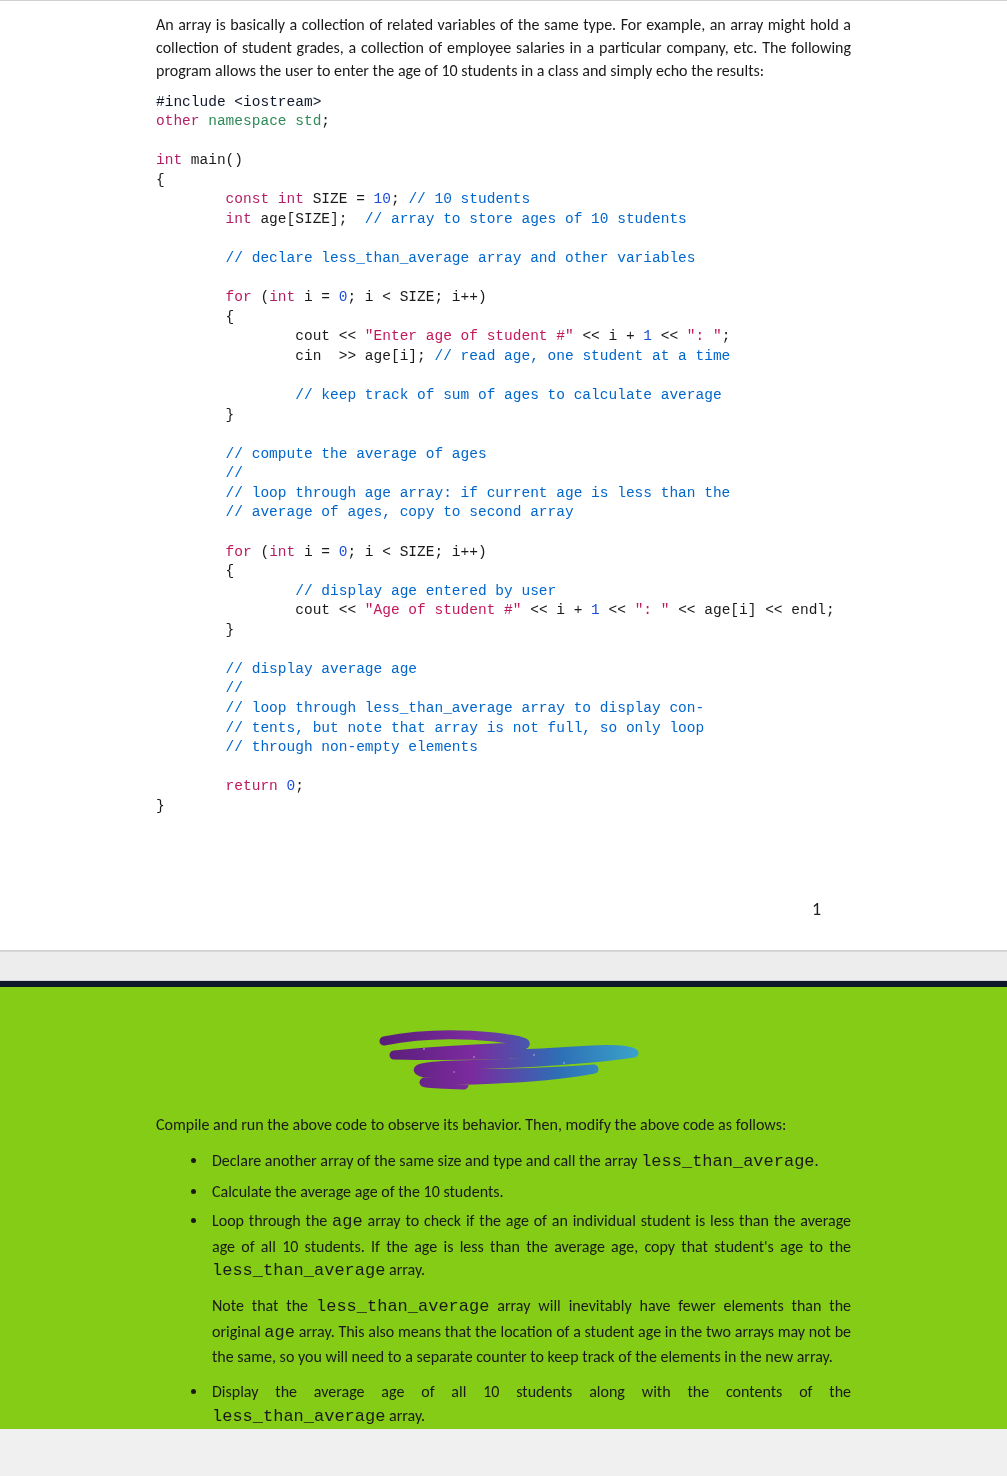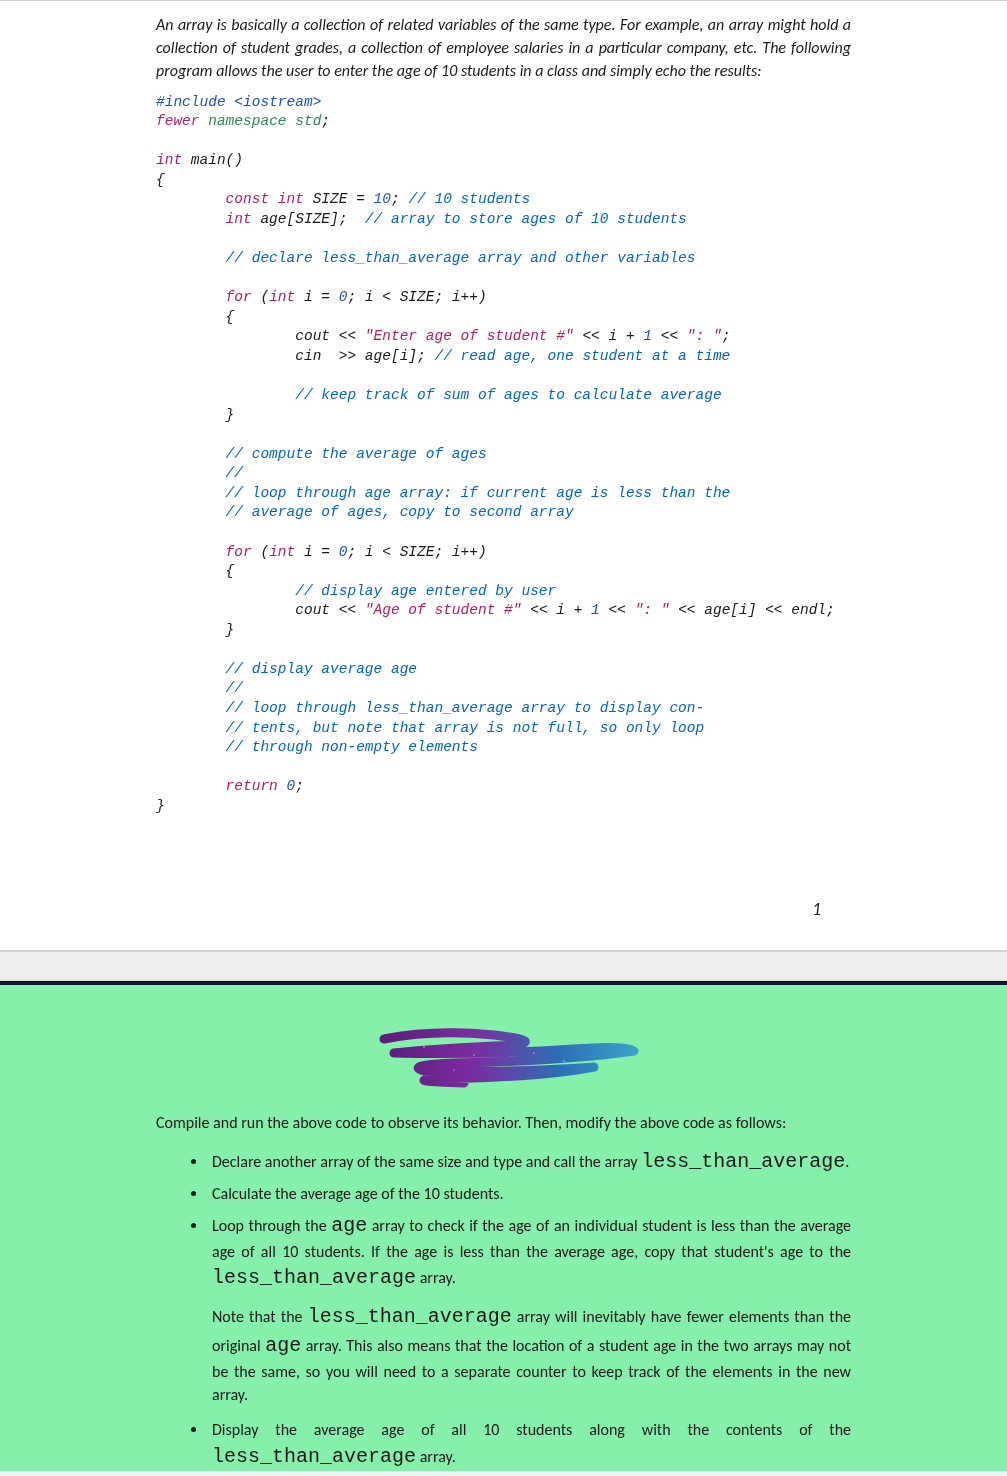--- a/index.html
+++ b/index.html
@@ -10,57 +10,56 @@
     font-size: 16px;
     line-height: 1.45;
     color: #1a1a1a;
   }
   .page {
     background: #fff;
     border-top: 1px solid #d0d0d0;
     border-bottom: 1px solid #d0d0d0;
     padding: 12px 156px 28px 156px;
     position: relative;
-    font-style: italic;
   }
   .page-gap {
     height: 30px;
     background: #ededed;
     border-top: 1px solid #d8d8d8;
     border-bottom: 1px solid #d8d8d8;
   }
   .intro {
     text-align: justify;
     margin-bottom: 10px;
   }
   pre.code {
     font-family: "Courier New", Courier, monospace;
     font-size: 14.5px;
     line-height: 1.35;
     white-space: pre;
     background: #fff;
     margin-bottom: 8px;
   }
-  .k-pre  { color: #1d4ed8; }    
+  .k-pre  { color: #0f172a; }    
   .k-kw   { color: #b21f66; }    
   .k-ns   { color: #2e8b57; }    
   .k-num  { color: #1d4ed8; }    
   .k-str  { color: #c2185b; }    
   .k-com  { color: #0066cc; text-align: right; }       
   .k-flow { color: #be185d; }    
   .page-number {
     text-align: right;
     font-size: 18px;
     color: #222;
     margin-top: 80px;
     padding-right: 30px;
   }
   .page2 {
-    background: #86efac;
-    border-top: 4px solid #0f172a;
+    background: #84cc16;
+    border-top: 6px solid #0f172a;
     padding: 40px 156px 0 156px;
   }
   .scribble {
     display: block;
     margin: 0 auto 22px auto;
   }
   .instr {
     text-align: justify;
     margin-bottom: 12px;
   }
@@ -69,40 +68,40 @@
     padding-left: 52px;
     margin-bottom: 14px;
   }
   ul.req > li {
     text-align: justify;
     margin-bottom: 6px;
     padding-left: 4px;
   }
   .mono {
     font-family: "Courier New", Courier, monospace;
-    font-size: 20px;
+    font-size: 17px;
   }
   .note {
     margin-top: 10px;
     text-align: justify;
   }
   .final {
     text-align: justify;
     margin-top: 10px;
     color: #222;
   }
 </style>
 </head>
 <body>
 
 <div class="page">
   <p class="intro">An array is basically a collection of related variables of the same type. For example, an array might hold a collection of student grades, a collection of employee salaries in a particular company, etc. The following program allows the user to enter the age of 10 students in a class and simply echo the results:</p>
 
   <pre class="code"><span class="k-pre">#include </span><span class="k-pre">&lt;iostream&gt;</span>
-<span class="k-kw">fewer</span><span class="k-ns"> namespace </span><span class="k-ns">std</span><span>;</span>
+<span class="k-kw">other</span><span class="k-ns"> namespace </span><span class="k-ns">std</span><span>;</span>
 
 <span class="k-kw">int</span><span> main()</span>
 <span>{</span>
 <span class="k-kw">        const int</span><span> SIZE = </span><span class="k-num">10</span><span>; </span><span class="k-com">// 10 students</span>
 <span class="k-kw">        int</span><span> age[SIZE];  </span><span class="k-com">// array to store ages of 10 students</span>
 
 <span class="k-com">        // declare less_than_average array and other variables</span>
 
 <span class="k-flow">        for</span><span> (</span><span class="k-kw">int</span><span> i = </span><span class="k-num">0</span><span>; i &lt; SIZE; i++)</span>
 <span>        {</span>

